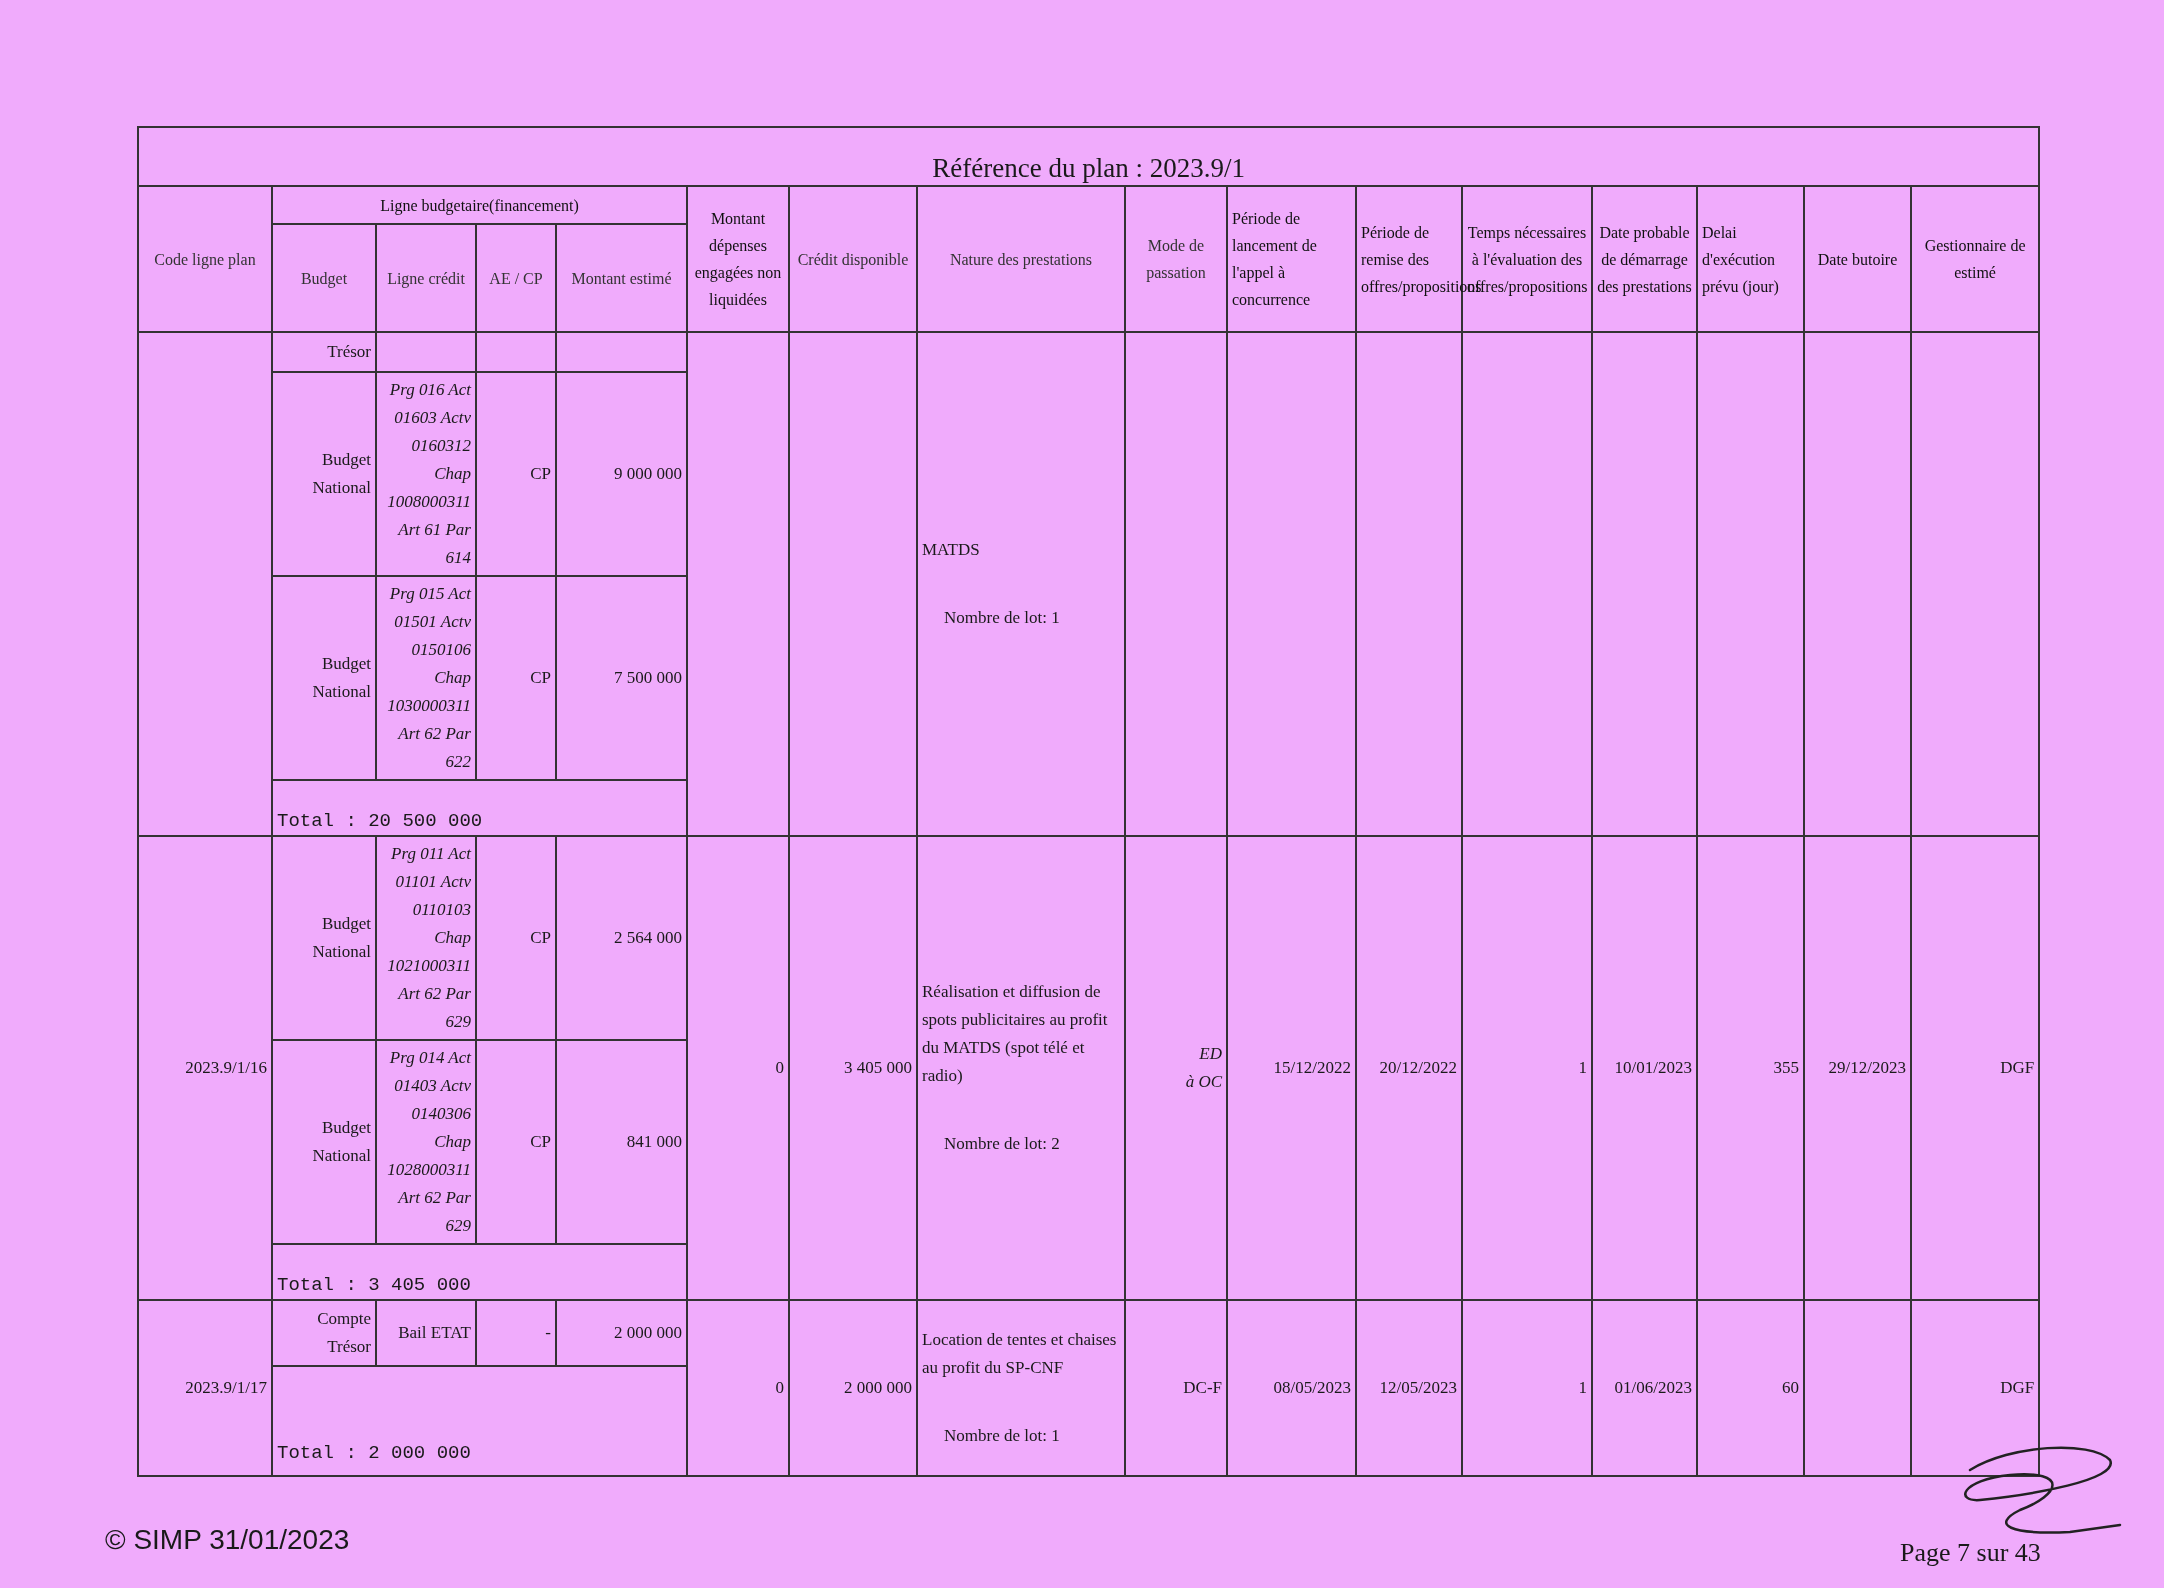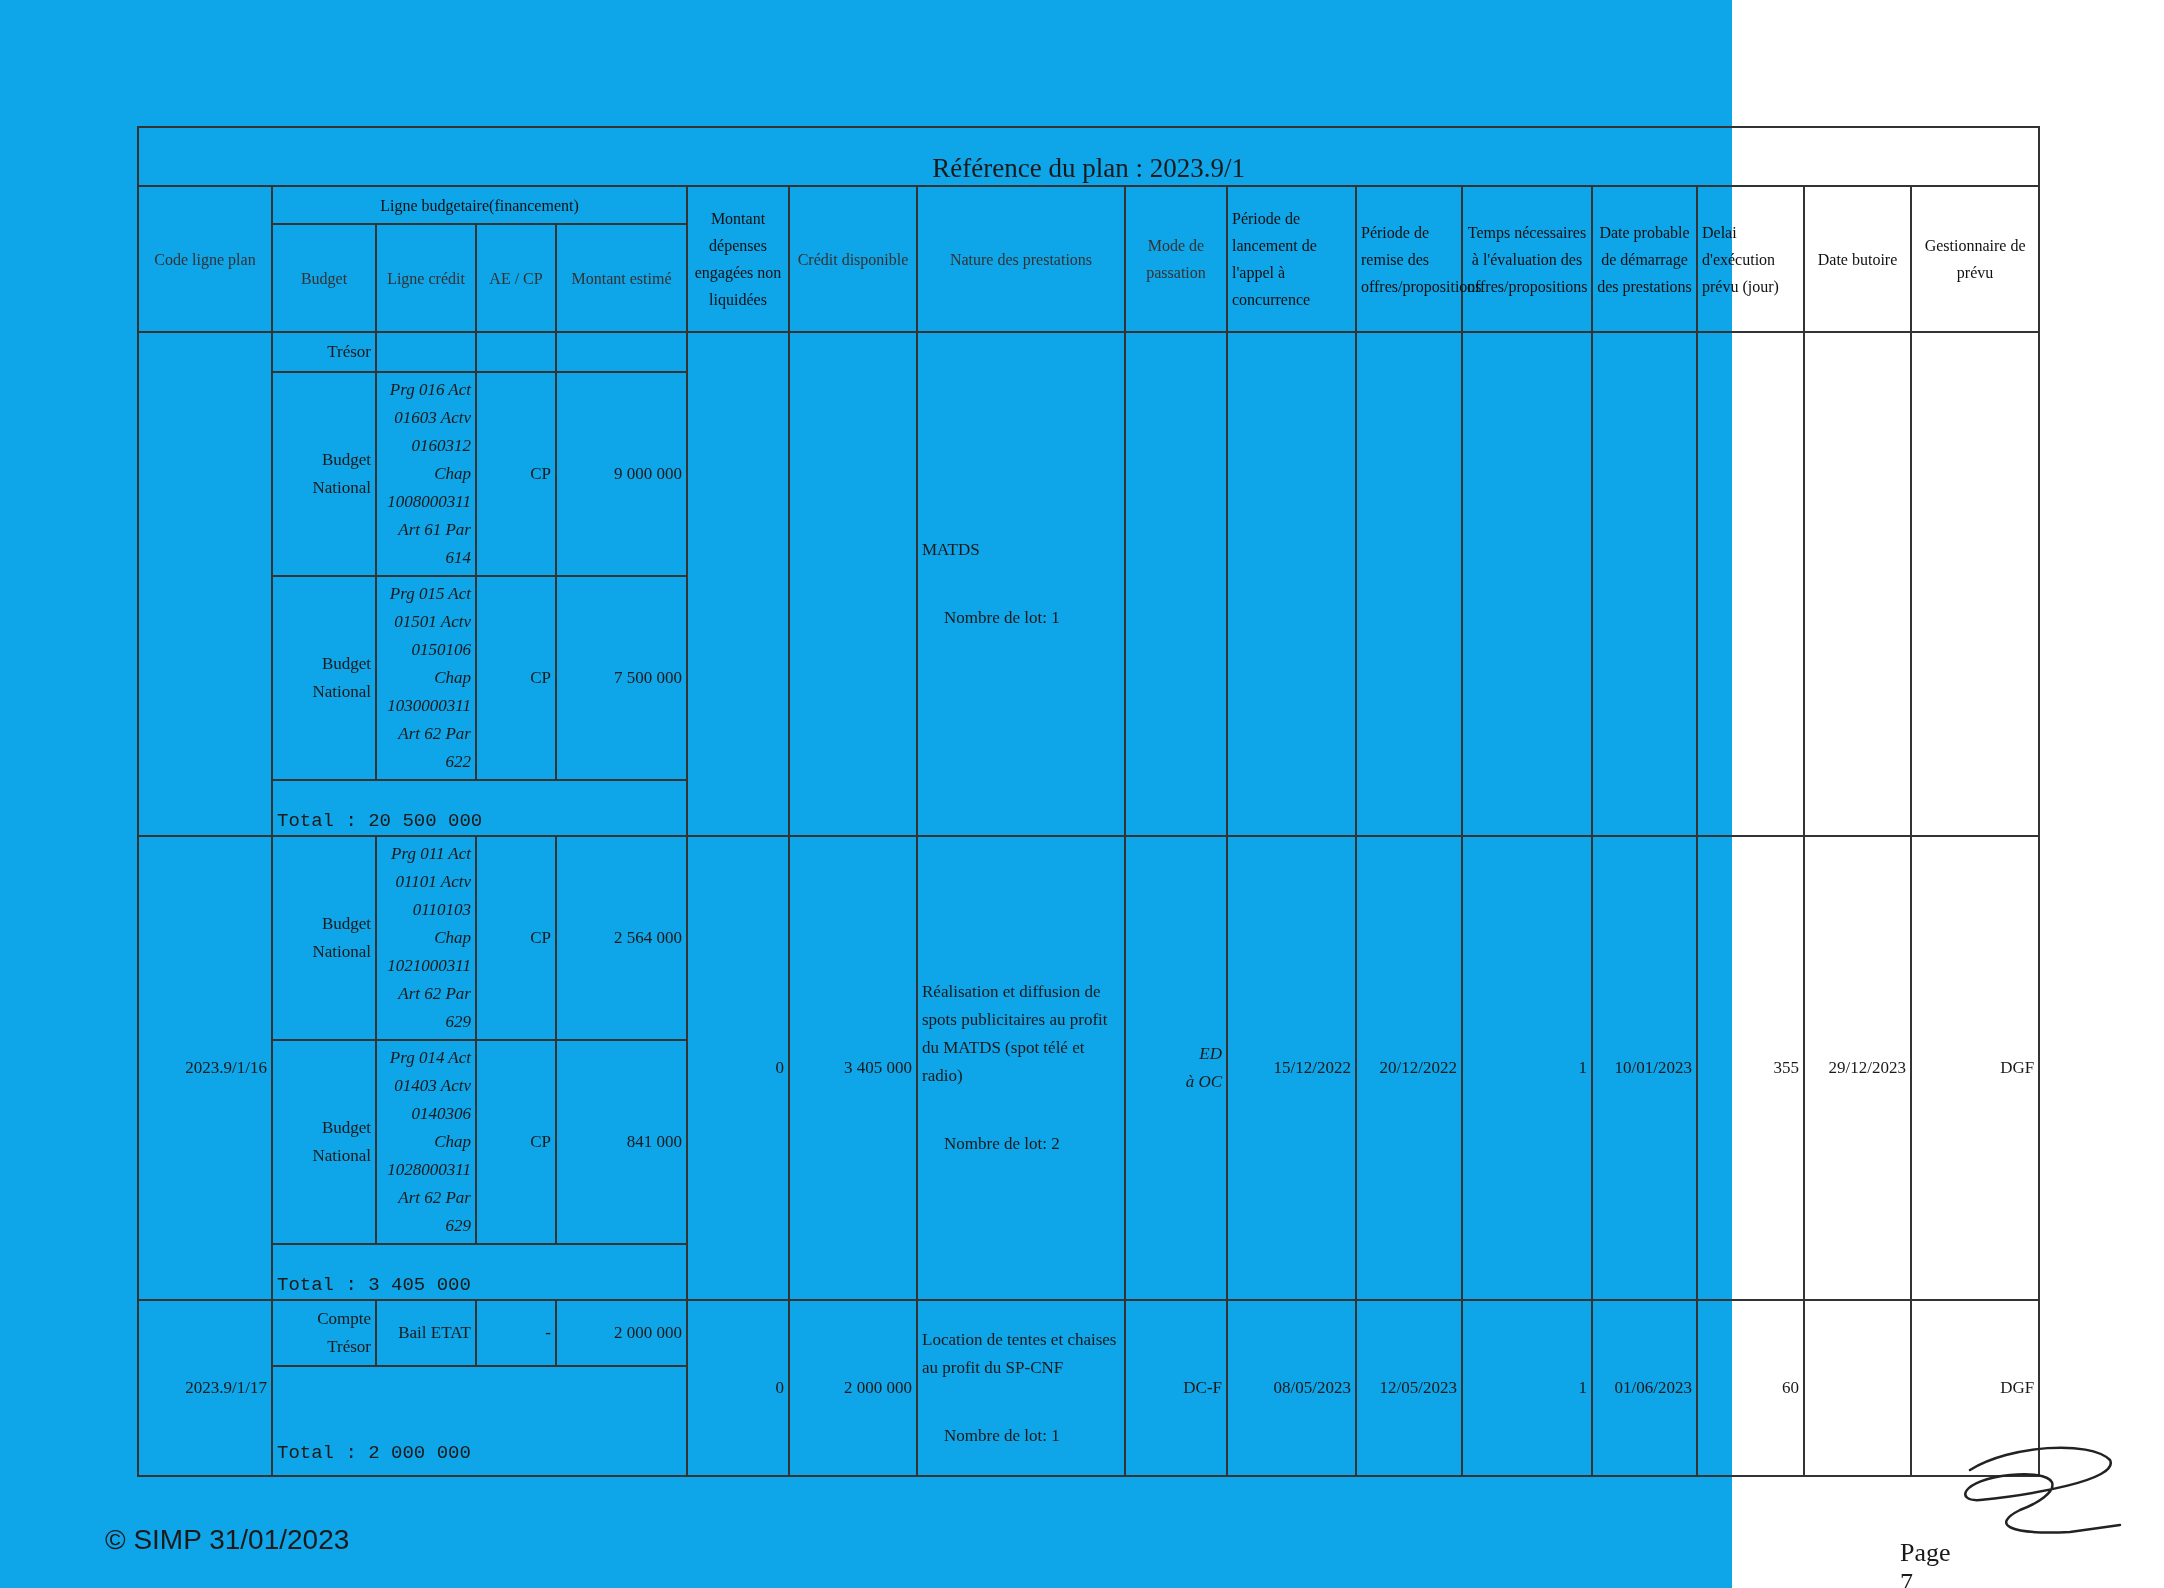--- a/index.html
+++ b/index.html
@@ -1,18 +1,18 @@
 <!DOCTYPE html>
 <html><head>
 <meta charset="utf-8">
 <style>
   html, body { margin: 0; padding: 0; background: #ffffff; }
   body { width: 2164px; height: 1588px; position: relative; overflow: hidden;
          font-family: "Liberation Serif", "DejaVu Serif", serif; color: #1a1a1a; }
-  .page { position: absolute; left: 0; top: 0; width: 1732px; height: 1588px; background: #0ea5e9; }
+  .page { position: absolute; left: 0; top: 0; width: 2164px; height: 1588px; background: #f0abfc; }
 
   table.plan { position: absolute; left: 137px; top: 126px; width: 1901px;
                border-collapse: collapse; table-layout: fixed; }
   table.plan td, table.plan th { border: 2px solid #333; padding: 0 4px;
                font-weight: normal; font-size: 17px; line-height: 28px; vertical-align: middle; }
   .title-cell { height: 55px; text-align: center; vertical-align: bottom !important;
                 font-size: 27px !important; line-height: 30px !important; padding-bottom: 2px !important; }
   .hdr { text-align: center; font-size: 16px !important; line-height: 27px !important; color: #333; }
   .hdr.dark { color: #111; }
   .center { text-align: right; }
@@ -64,21 +64,21 @@
     <th rowspan="2" class="hdr dark">Montant dépenses engagées non liquidées</th>
     <th rowspan="2" class="hdr">Crédit disponible</th>
     <th rowspan="2" class="hdr">Nature des prestations</th>
     <th rowspan="2" class="hdr">Mode de passation</th>
     <th rowspan="2" class="hdr dark left">Période de lancement de l'appel à concurrence</th>
     <th rowspan="2" class="hdr dark left">Période de remise des offres/propositions</th>
     <th rowspan="2" class="hdr dark">Temps nécessaires à l'évaluation des offres/propositions</th>
     <th rowspan="2" class="hdr dark">Date probable de démarrage des prestations</th>
     <th rowspan="2" class="hdr dark left">Delai d'exécution prévu (jour)</th>
     <th rowspan="2" class="hdr dark">Date butoire</th>
-    <th rowspan="2" class="hdr dark">Gestionnaire de prévu</th>
+    <th rowspan="2" class="hdr dark">Gestionnaire de estimé</th>
   </tr>
   <tr style="height:108px">
     <th class="hdr">Budget</th>
     <th class="hdr">Ligne crédit</th>
     <th class="hdr">AE / CP</th>
     <th class="hdr">Montant estimé</th>
   </tr>
 
   <tr style="height:40px">
     <td rowspan="4" class="center"></td>

